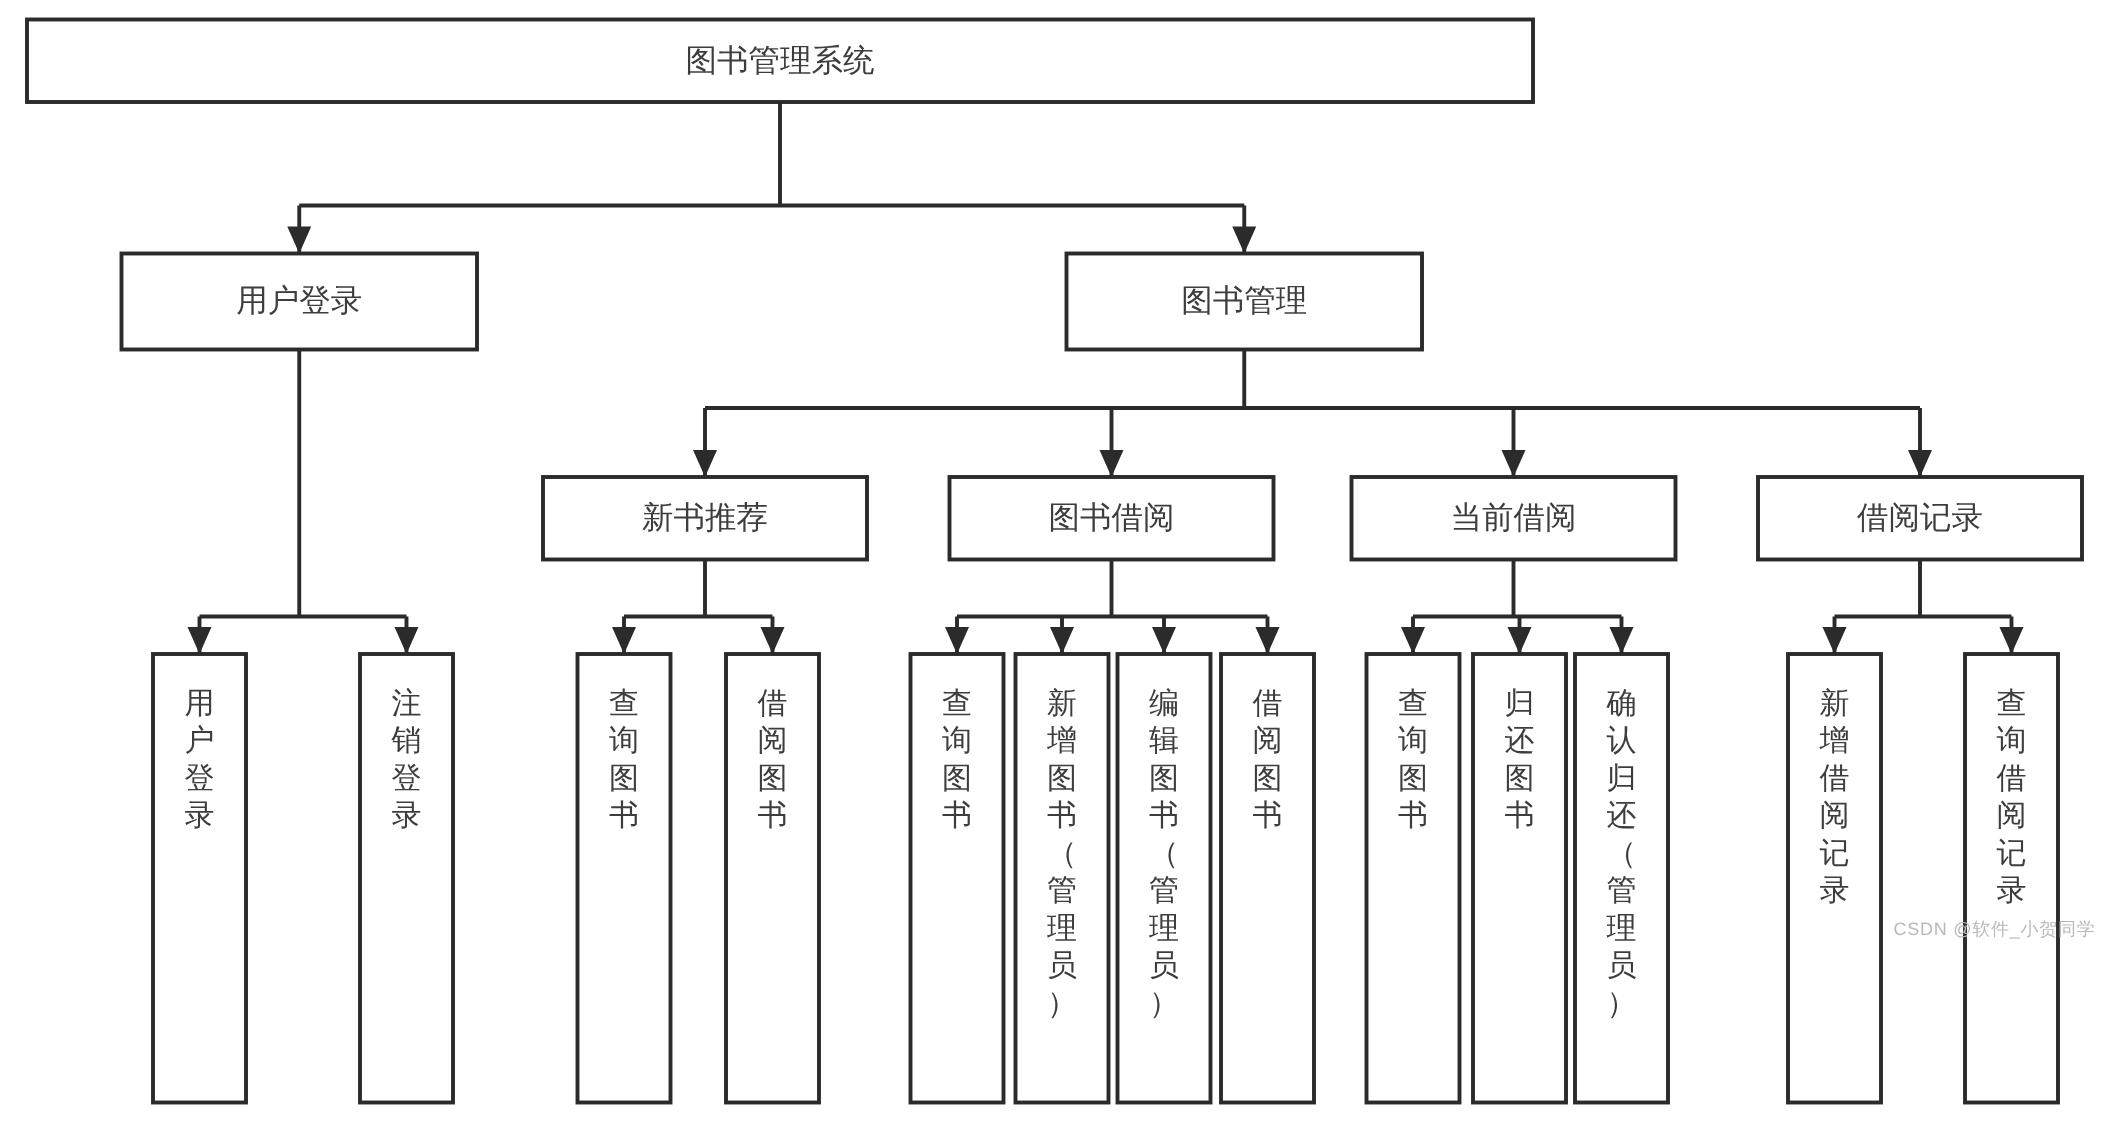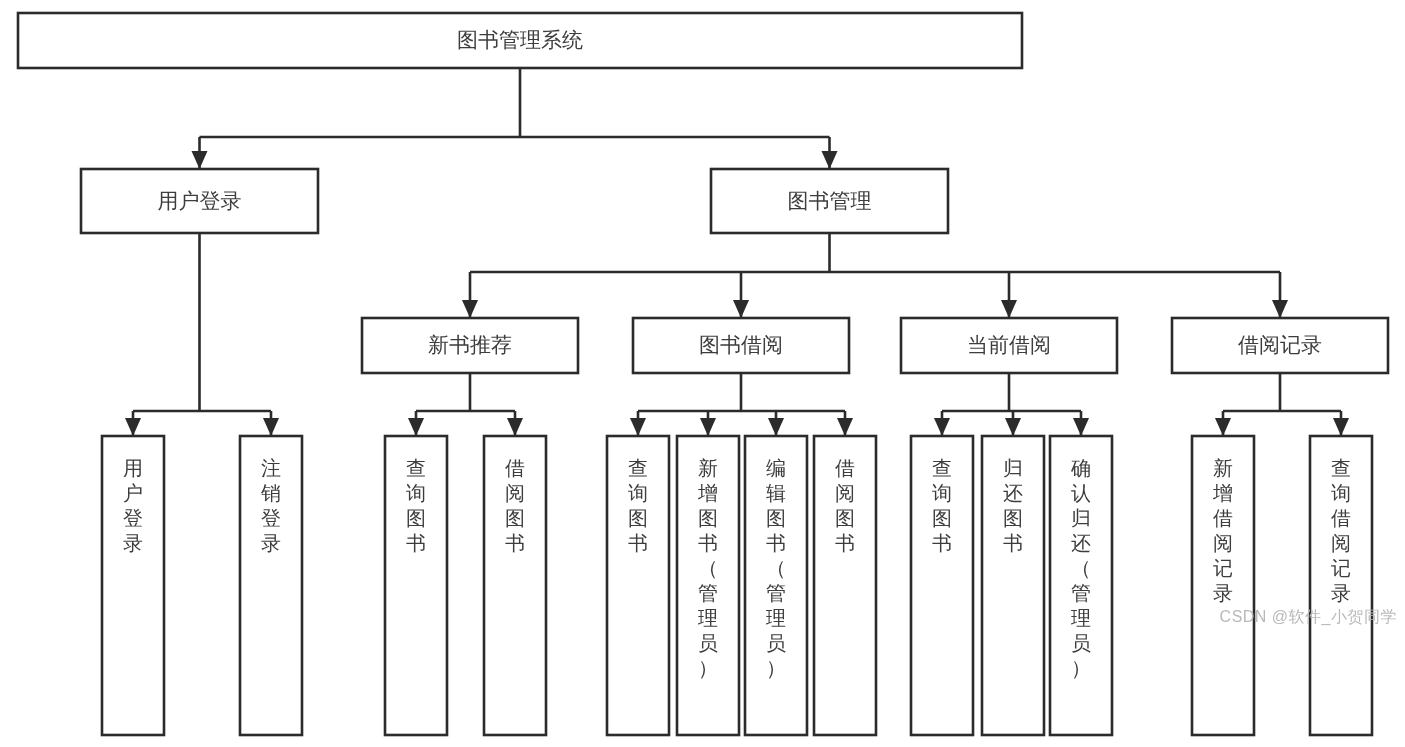--- a/index.html
+++ b/index.html
@@ -23,21 +23,21 @@
   }
   .node-label.vertical{
     font-size:20px;
     text-anchor:middle;
   }
   .watermark{
     position:absolute;
     right:8px;
     bottom:4px;
     font-family:"Liberation Sans","DejaVu Sans",sans-serif;
-    font-size:16px;
+    font-size:12px;
     color:#b9b9b9;
     white-space:nowrap;
     letter-spacing:0.5px;
     pointer-events:none;
   }
 </style>
 </head>
 <body>
 
 <div id="diagram-root">

